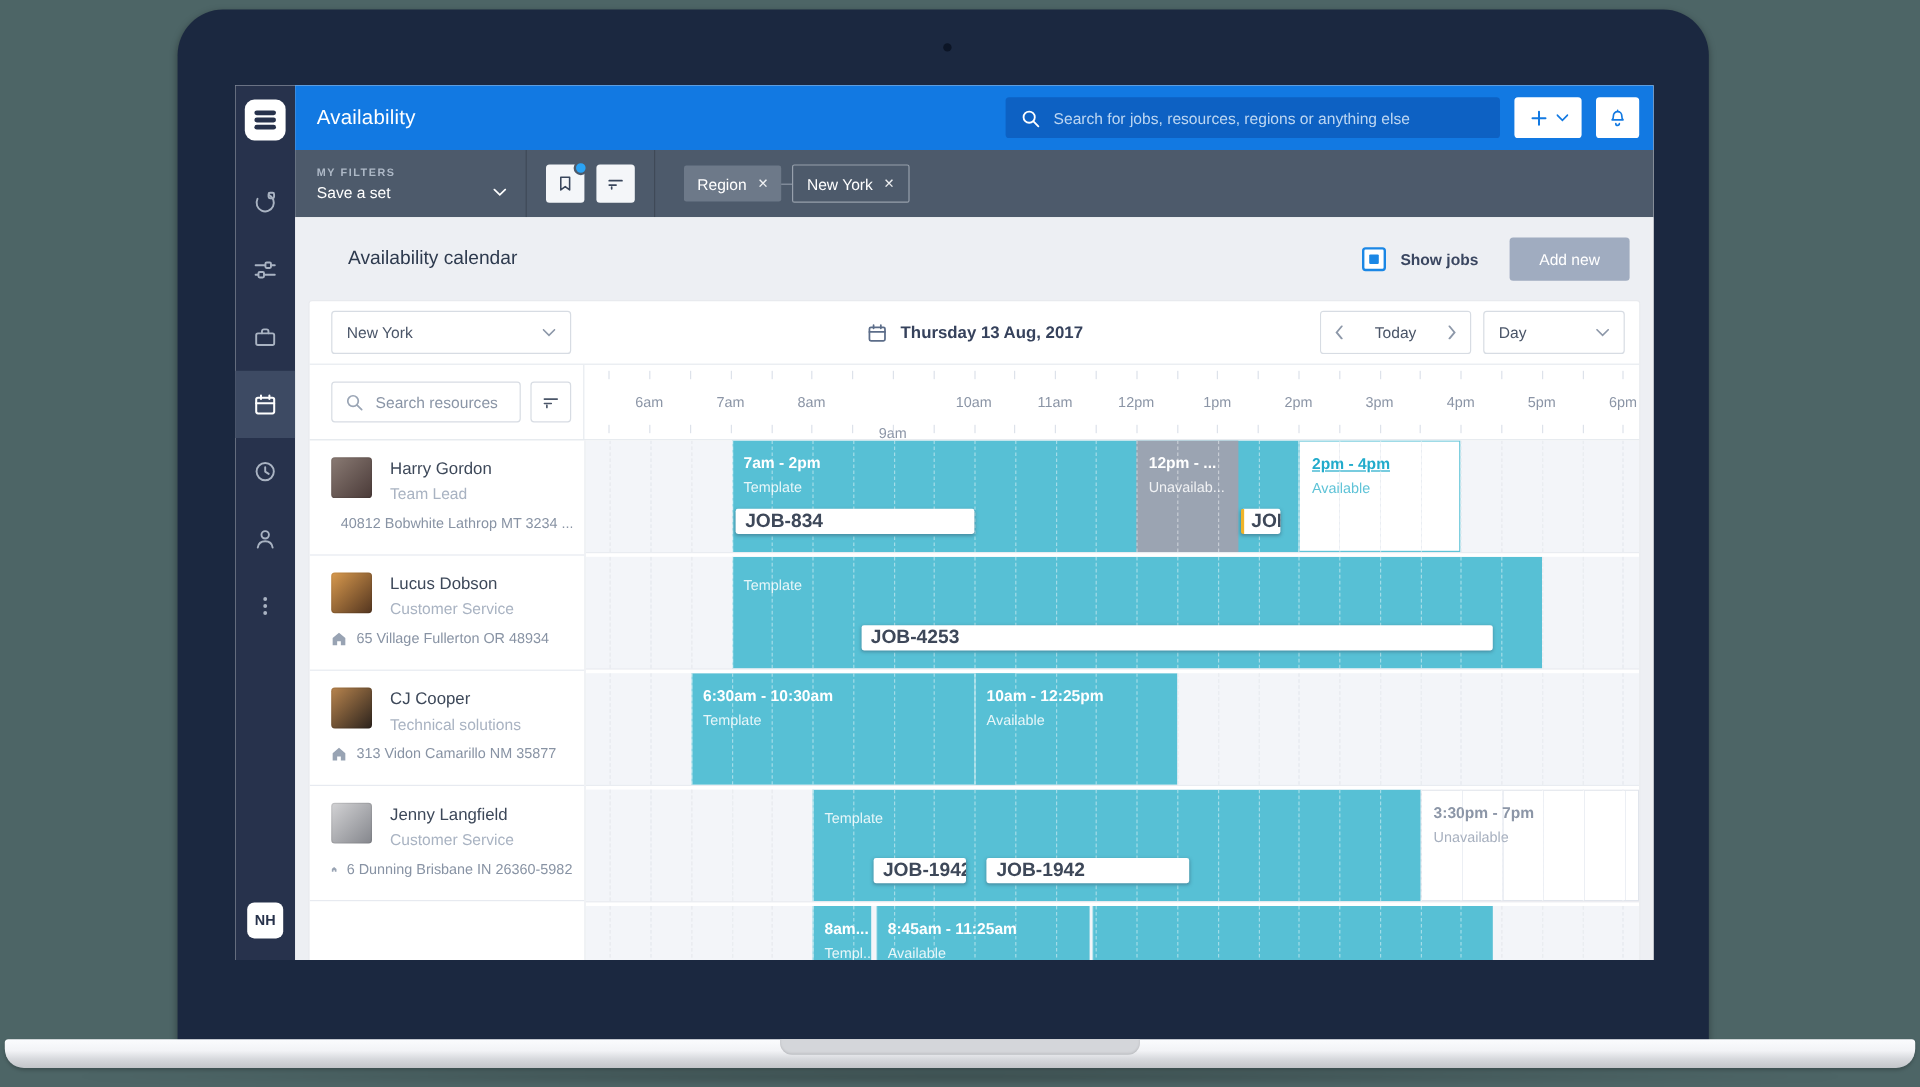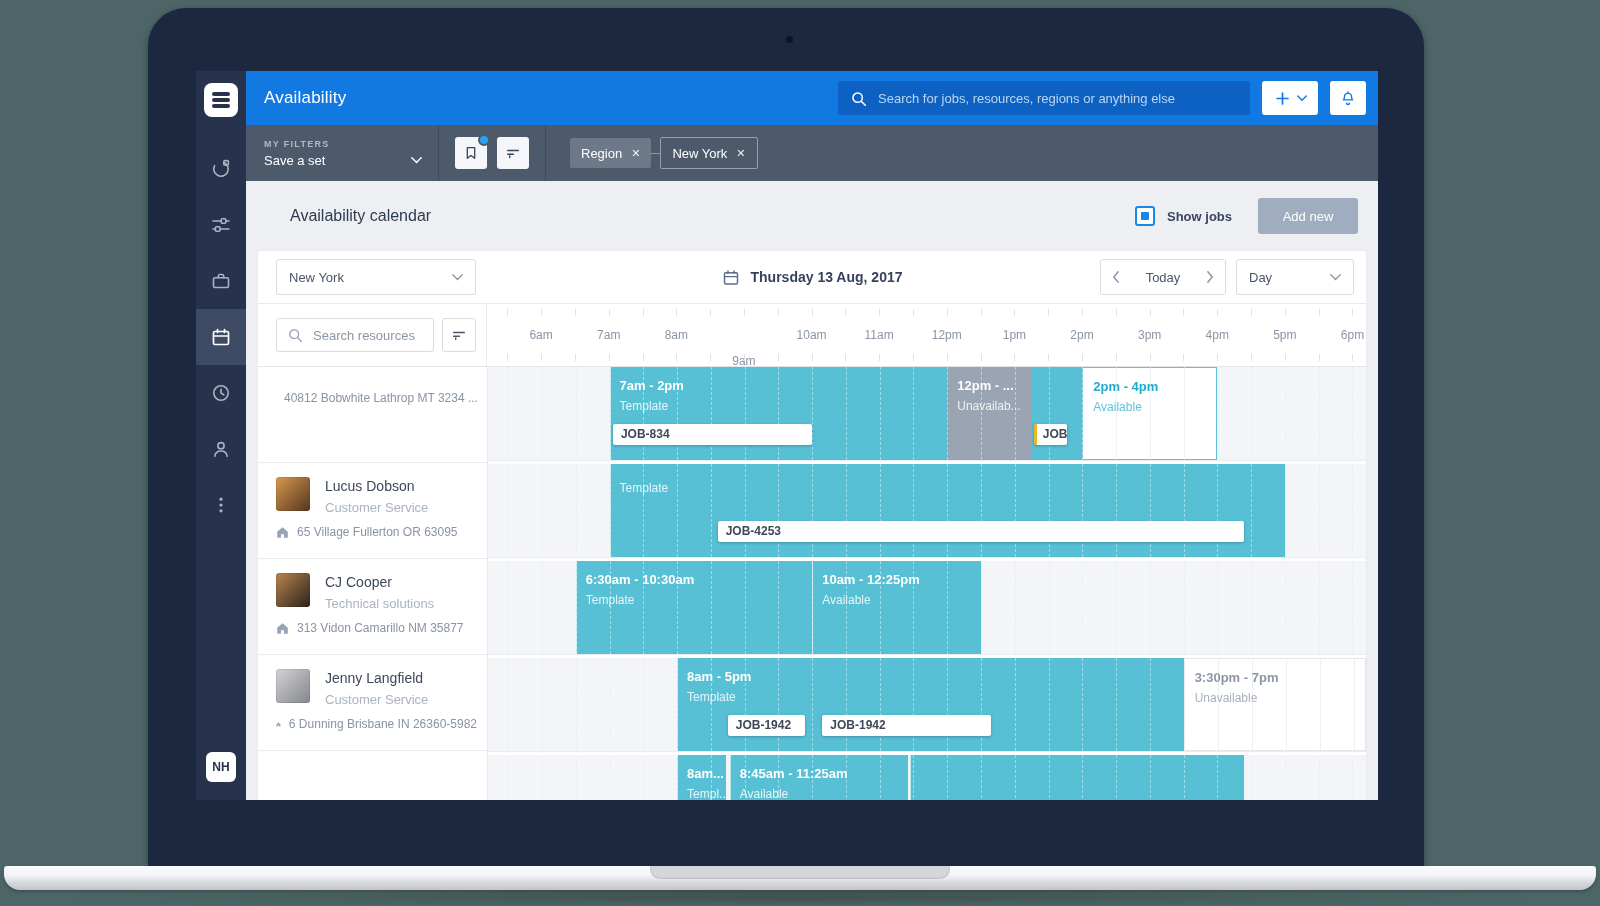--- a/index.html
+++ b/index.html
@@ -121,26 +121,26 @@
   .grid-row{position:relative;height:93px;margin-bottom:4px;background:#f3f5f9;box-shadow:0 1px 0 #e9ecf1;overflow:hidden;}
   .vline{position:absolute;top:0;bottom:0;width:0;border-left:1px dashed #d9dee6;}
   .vline.white{border-left:1px dashed rgba(255,255,255,.45);z-index:3;}
   .blk{position:absolute;top:0;bottom:0;box-sizing:border-box;padding:11px 0 0 10px;overflow:hidden;z-index:1;cursor:pointer;}
   .blk .t{display:block;font-size:13px;font-weight:700;color:#fff;white-space:nowrap;}
   .blk .s{display:block;font-size:12px;color:rgba(255,255,255,.85);margin-top:6px;white-space:nowrap;}
   .blk-teal{background:#57c0d5;box-shadow:inset 1px 0 0 rgba(255,255,255,.6);}
   .blk-gray{background:#9ba4b2;z-index:2;}
   .blk-outline-teal{background:#fff;border:1px solid #5fc3d7;z-index:2;
     background-image:repeating-linear-gradient(to right,transparent 0 33px,#e9edf2 33px 34px);}
-  .blk-outline-teal .t{color:#21abcb;} .blk-outline-teal .s{color:#5fc3d7;}
+  .blk-outline-teal .t{color:#21abcb;text-decoration:underline;} .blk-outline-teal .s{color:#5fc3d7;}
   .blk-outline-gray{background:#fff;border:1px solid #e1e5ec;z-index:2;
     background-image:repeating-linear-gradient(to right,transparent 0 33px,#eceff4 33px 34px);}
   .blk-outline-gray .t{color:#8c96a7;} .blk-outline-gray .s{color:#a7b0bf;}
   .chip{position:absolute;bottom:15px;height:21px;background:#fff;border-radius:2px;z-index:4;
-    box-shadow:0 1px 3px rgba(40,50,70,.35);font-size:12px;font-weight:700;color:#3e4859;
+    box-shadow:0 1px 3px rgba(40,50,70,.35);font-size:16px;font-weight:700;color:#3e4859;
     line-height:21px;padding:0 8px;white-space:nowrap;overflow:hidden;box-sizing:border-box;cursor:pointer;}
   .chip.accent{border-left:3px solid #f0b429;padding-left:6px;}
 </style>
 </head>
 <body>
 
 <div class="laptop-shadow"></div>
 <div class="bezel"></div>
 <div class="webcam"></div>
 
@@ -392,40 +392,47 @@
               <div class="tick top" style="left: 94.6154%;"></div>
               <div class="tick bot" style="left: 94.6154%;"></div>
               <div class="tick top" style="left: 98.4615%;"></div>
               <div class="tick bot" style="left: 98.4615%;"></div>
             </div>
         </div>
 
         <div class="rows-wrap">
           <div class="res-col" id="resource-list">
               <div class="res-item">
+                <div class="res-top">
+                  <div class="avatar" style="background: linear-gradient(135deg, rgb(138, 123, 116), rgb(74, 58, 56));"></div>
+                  <div>
+                    <div class="res-name">Harry Gordon</div>
+                    <div class="res-role">Team Lead</div>
+                  </div>
+                </div>
                 <div class="res-addr">
                   <svg width="13" height="13" viewBox="0 0 16 16" fill="#98a3b3">
                     <path d="M8 1.5 1.5 7v7.5h4.6v-4.2h3.8v4.2h4.6V7z"></path>
                   </svg>
                   <span>40812 Bobwhite Lathrop MT 3234 ...</span>
                 </div>
               </div>
               <div class="res-item">
                 <div class="res-top">
                   <div class="avatar" style="background: linear-gradient(135deg, rgb(217, 154, 78), rgb(83, 53, 31));"></div>
                   <div>
                     <div class="res-name">Lucus Dobson</div>
                     <div class="res-role">Customer Service</div>
                   </div>
                 </div>
                 <div class="res-addr">
                   <svg width="13" height="13" viewBox="0 0 16 16" fill="#98a3b3">
                     <path d="M8 1.5 1.5 7v7.5h4.6v-4.2h3.8v4.2h4.6V7z"></path>
                   </svg>
-                  <span>65 Village Fullerton OR 63095</span>
+                  <span>65 Village Fullerton OR 48934</span>
                 </div>
               </div>
               <div class="res-item">
                 <div class="res-top">
                   <div class="avatar" style="background: linear-gradient(135deg, rgb(185, 133, 78), rgb(43, 34, 28));"></div>
                   <div>
                     <div class="res-name">CJ Cooper</div>
                     <div class="res-role">Technical solutions</div>
                   </div>
                 </div>
@@ -662,21 +669,20 @@
                 <div class="vline" style="left: 67.6923%;"></div>
                 <div class="vline" style="left: 71.5385%;"></div>
                 <div class="vline" style="left: 75.3846%;"></div>
                 <div class="vline" style="left: 79.2308%;"></div>
                 <div class="vline" style="left: 83.0769%;"></div>
                 <div class="vline" style="left: 86.9231%;"></div>
                 <div class="vline" style="left: 90.7692%;"></div>
                 <div class="vline" style="left: 94.6154%;"></div>
                 <div class="vline" style="left: 98.4615%;"></div>
                 <div class="blk blk-teal" style="left: 21.5385%; width: 57.6923%;">
-                  <span class="t">8am - 5pm</span>
                   <span class="s">Template</span>
                 </div>
                 <div class="blk blk-outline-gray" style="left: 79.2308%; width: 20.7692%;">
                   <span class="t">3:30pm - 7pm</span>
                   <span class="s">Unavailable</span>
                 </div>
                 <div class="vline white" style="left: 2.30769%;"></div>
                 <div class="vline white" style="left: 6.15385%;"></div>
                 <div class="vline white" style="left: 10%;"></div>
                 <div class="vline white" style="left: 13.8462%;"></div>

